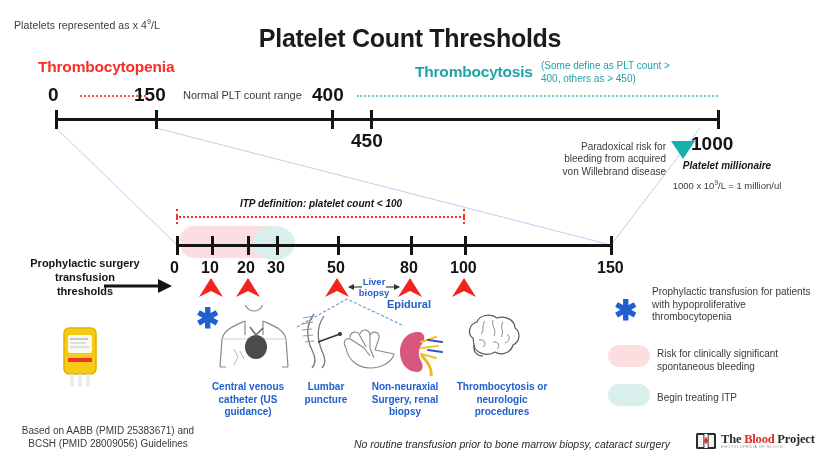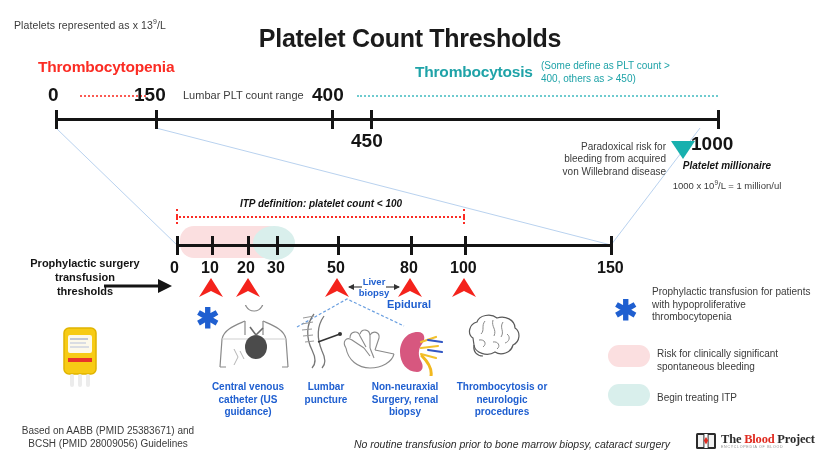--- a/index.html
+++ b/index.html
@@ -125,35 +125,35 @@
 
 <div class="stage">
 
   <svg class="abs" style="left:0;top:0;width:820px;height:461px;pointer-events:none;">
     <line class="conn" x1="56" y1="128" x2="177" y2="245"></line>
     <line class="conn" x1="156" y1="128" x2="611" y2="245"></line>
     <line class="conn" x1="611" y1="245" x2="700" y2="128"></line>
   </svg>
 
   <div class="abs unit-note">
-    <span>Platelets represented as x 13</span><sup>9</sup><span>/L</span>
+    <span>Platelets represented as x 4</span><sup>9</sup><span>/L</span>
   </div>
 
   <div class="abs title">Platelet Count Thresholds</div>
 
   <div class="abs thrombocytopenia">Thrombocytopenia</div>
   <div class="abs thrombocytosis">Thrombocytosis</div>
   <div class="abs thrombocytosis-note">(Some define as PLT count &gt; 400, others as &gt; 450)</div>
 
   <div class="abs dots-red" style="left:80px;top:95px;width:66px;"></div>
   <div class="abs dots-teal" style="left:357px;top:95px;width:361px;"></div>
 
   <div class="abs num num-lg" style="left:48px;top:84px;">0</div>
   <div class="abs num num-lg" style="left:134px;top:84px;">150</div>
-  <div class="abs normal-range" style="left:183px;top:89px;">Lumbar PLT count range</div>
+  <div class="abs normal-range" style="left:183px;top:89px;">Normal PLT count range</div>
   <div class="abs num num-lg" style="left:312px;top:84px;">400</div>
   <div class="abs num num-lg" style="left:351px;top:130px;">450</div>
   <div class="abs num num-lg" style="left:691px;top:133px;">1000</div>
 
   <div class="abs axis-line" style="left:55px;top:118px;width:665px;"></div>
   <div class="abs tick" style="left:55px;top:110px;height:19px;"></div>
   <div class="abs tick" style="left:155px;top:110px;height:19px;"></div>
   <div class="abs tick" style="left:331px;top:110px;height:19px;"></div>
   <div class="abs tick" style="left:370px;top:110px;height:19px;"></div>
   <div class="abs tick" style="left:717px;top:110px;height:19px;"></div>

